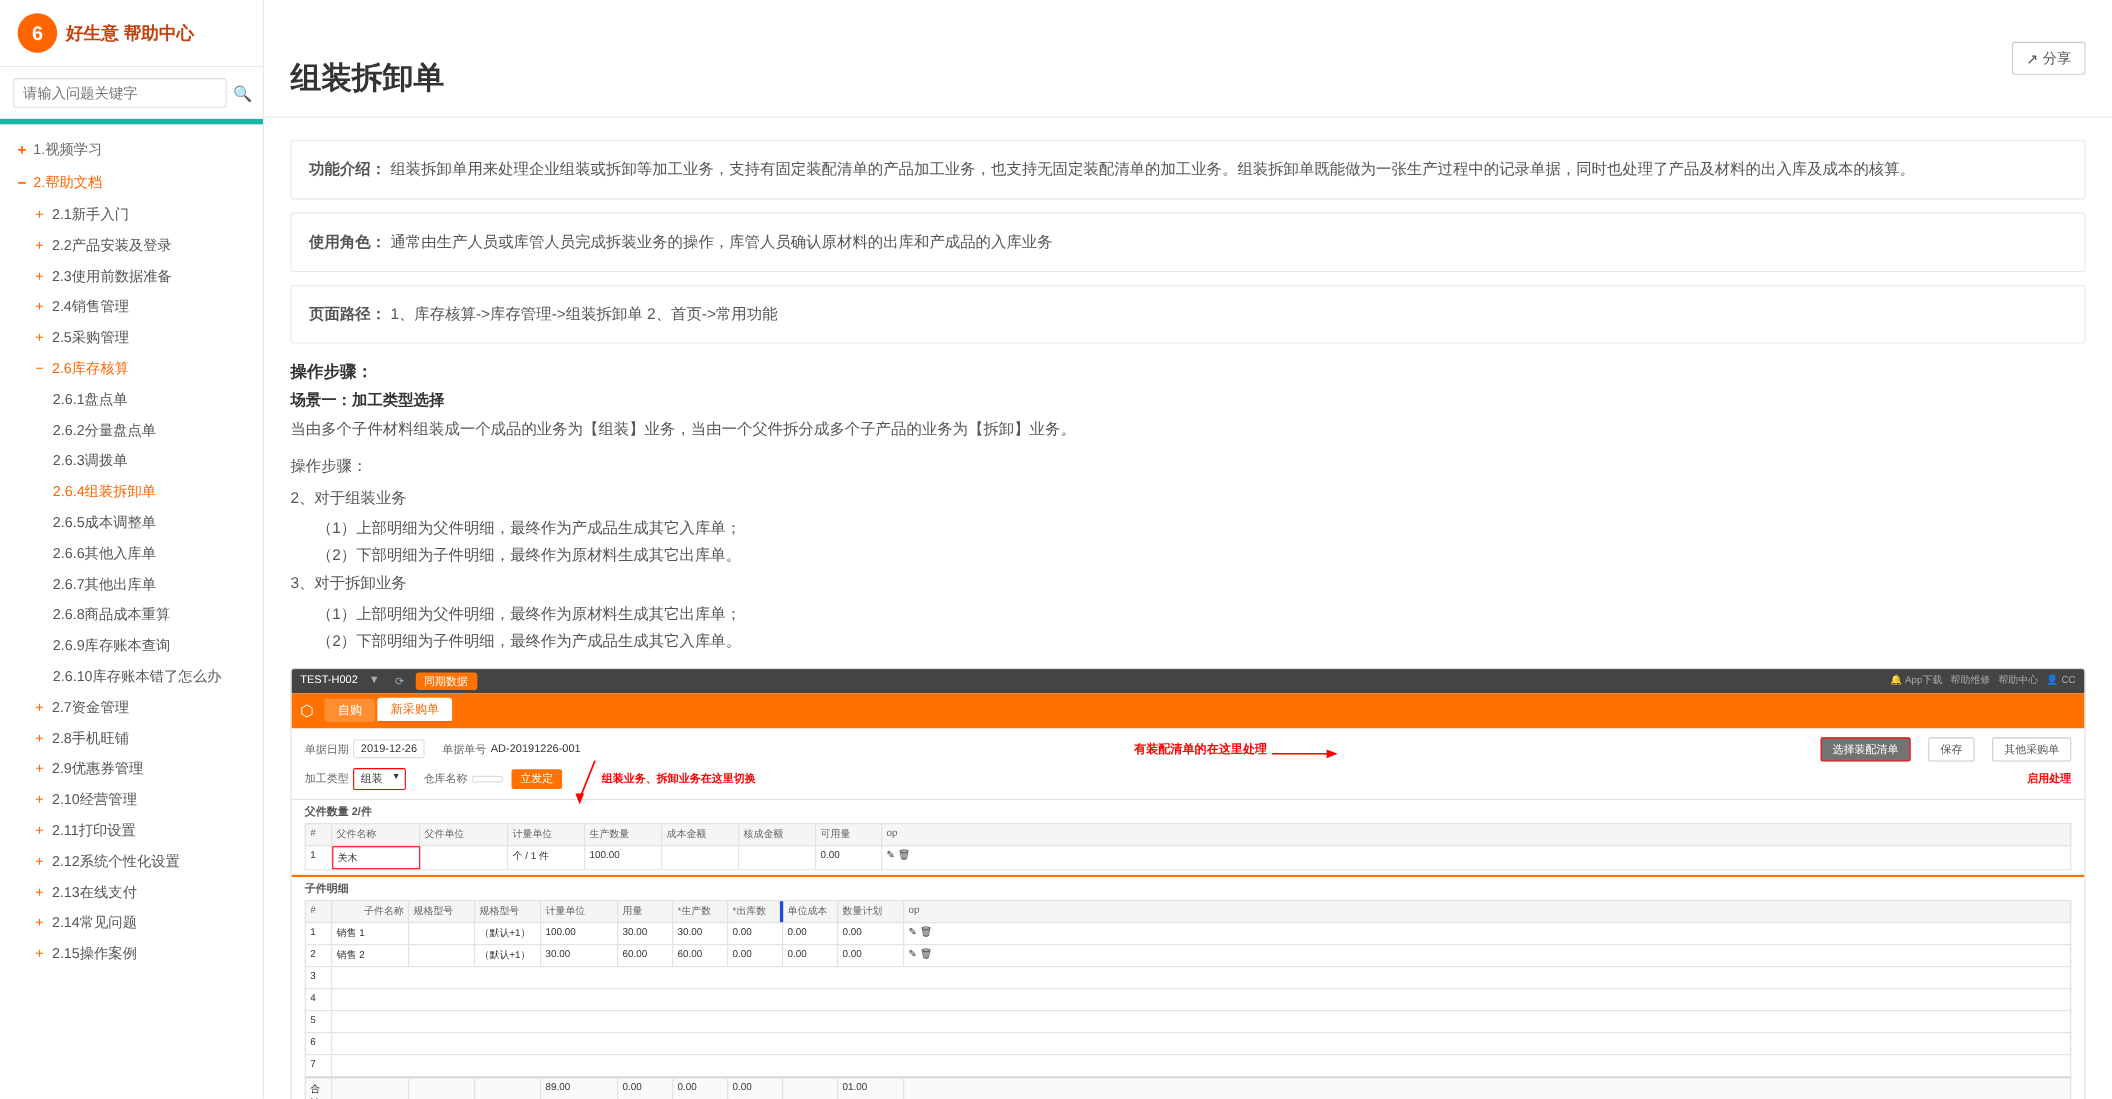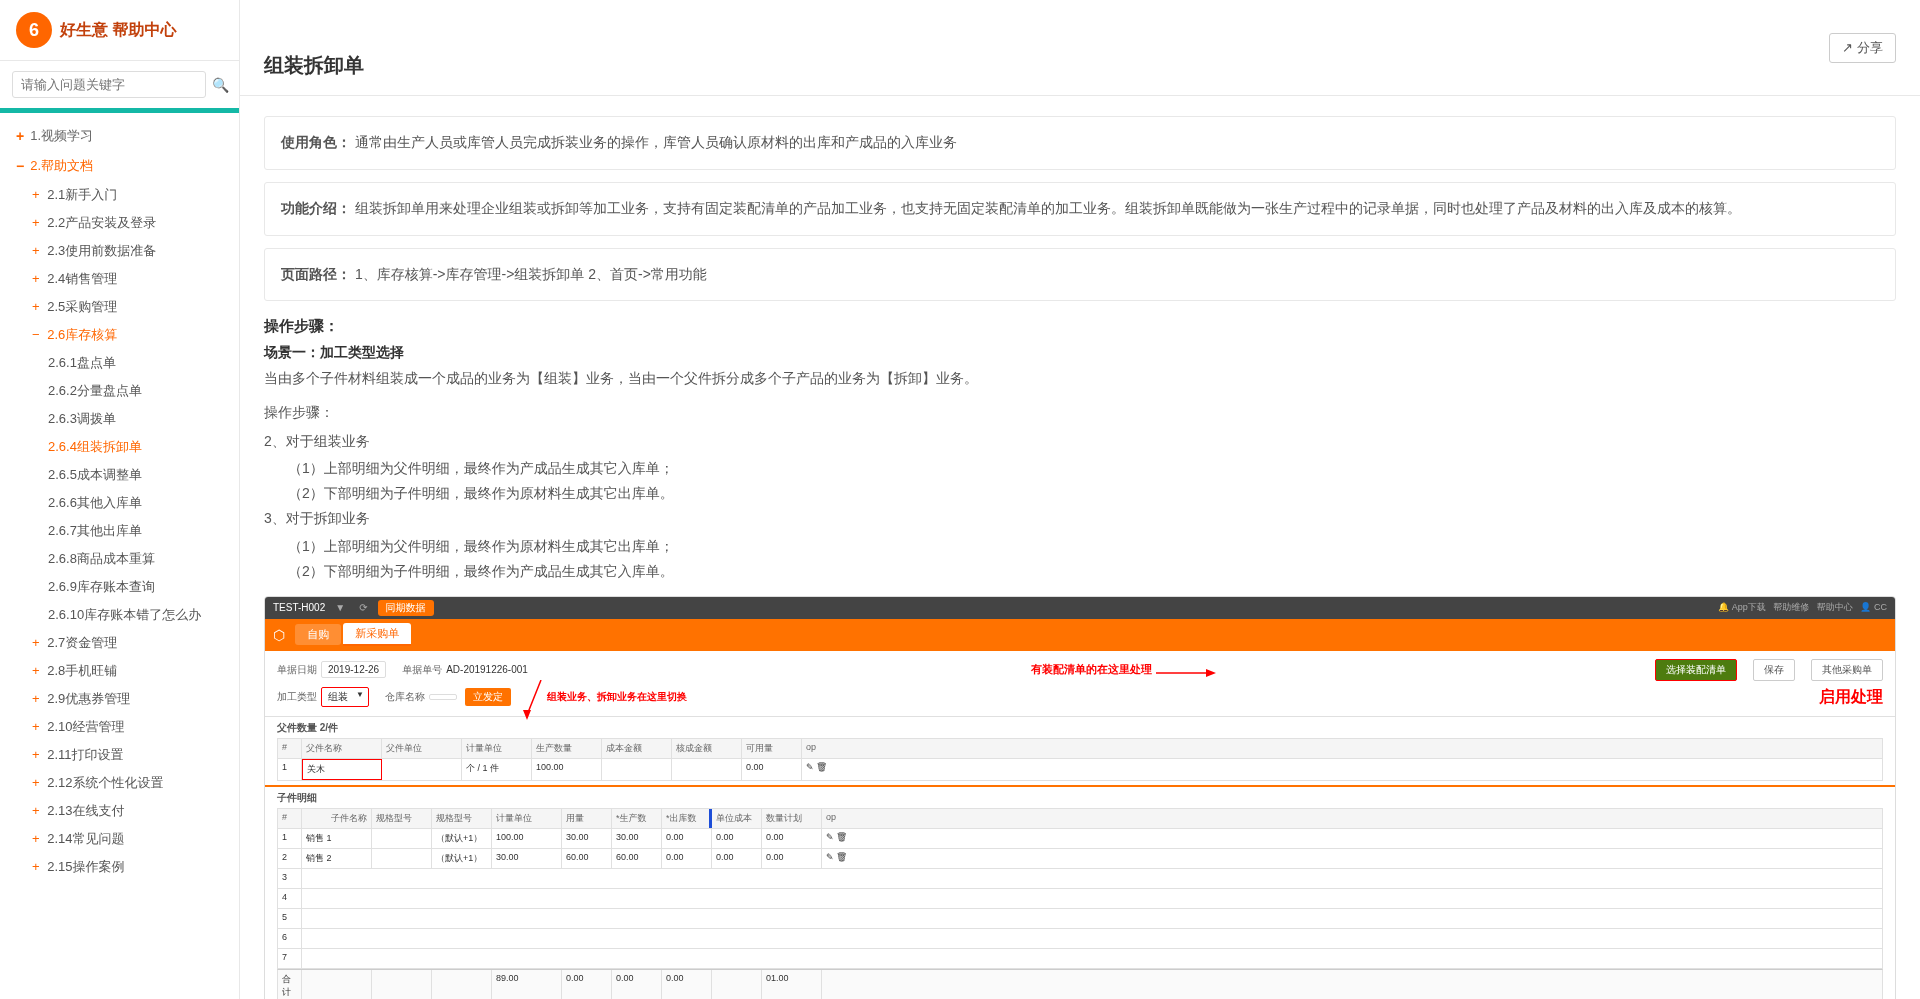--- a/index.html
+++ b/index.html
@@ -105,21 +105,21 @@
     }
     .main-header {
       background: #fff;
       padding: 16px 24px;
       border-bottom: 1px solid #e8e8e8;
       display: flex;
       align-items: center;
       justify-content: space-between;
     }
     .page-title {
-      font-size: 20px;
+      font-size: 28px;
       font-weight: bold;
       color: #333;
       margin-top: 36px;
     }
     .share-btn {
       display: flex;
       align-items: center;
       gap: 4px;
       border: 1px solid #ccc;
       padding: 5px 12px;
@@ -316,27 +316,27 @@
     <h1 class="page-title">组装拆卸单</h1>
     <button class="share-btn">
       <span style="font-size:13px;">↗</span>
       <span>分享</span>
     </button>
   </div>
 
   <div class="content-area">
 
     <div class="info-block">
+      <span class="bold" style="font-weight:bold;">功能介绍：</span>
+      <span>组装拆卸单用来处理企业组装或拆卸等加工业务，支持有固定装配清单的产品加工业务，也支持无固定装配清单的加工业务。组装拆卸单既能做为一张生产过程中的记录单据，同时也处理了产品及材料的出入库及成本的核算。</span>
+    </div>
+
+    <div class="info-block">
       <span class="bold" style="font-weight:bold;">使用角色：</span>
       <span>通常由生产人员或库管人员完成拆装业务的操作，库管人员确认原材料的出库和产成品的入库业务</span>
-    </div>
-
-    <div class="info-block">
-      <span class="bold" style="font-weight:bold;">功能介绍：</span>
-      <span>组装拆卸单用来处理企业组装或拆卸等加工业务，支持有固定装配清单的产品加工业务，也支持无固定装配清单的加工业务。组装拆卸单既能做为一张生产过程中的记录单据，同时也处理了产品及材料的出入库及成本的核算。</span>
     </div>
 
     <div class="info-block">
       <span class="bold" style="font-weight:bold;">页面路径：</span>
       <span>1、库存核算-&gt;库存管理-&gt;组装拆卸单 2、首页-&gt;常用功能</span>
     </div>
 
     <div class="section-title">操作步骤：</div>
 
     <div class="sub-section">场景一：加工类型选择</div>
@@ -383,21 +383,21 @@
             </div>
             <div style="flex:1;text-align:center;">
               <span style="color:red;font-size:11px;font-weight:bold;position:relative;">
                 <span>有装配清单的在这里处理</span>
                 <svg width="60" height="20" style="position:absolute;right:-64px;top:0;">
                   <line x1="0" y1="10" x2="55" y2="10" stroke="red" stroke-width="1.5"></line>
                   <polygon points="50,6 60,10 50,14" fill="red"></polygon>
                 </svg>
               </span>
             </div>
-            <div style="background:#4d7c0f;color:#fff;border-radius:2px;padding:3px 10px;font-size:10px;border:1px solid red;">选择装配清单</div>
+            <div style="background:#737373;color:#fff;border-radius:2px;padding:3px 10px;font-size:10px;border:1px solid red;">选择装配清单</div>
             <div style="background:#fff;color:#555;border:1px solid #ccc;border-radius:2px;padding:3px 10px;font-size:10px;">保存</div>
             <div style="background:#fff;color:#555;border:1px solid #ccc;border-radius:2px;padding:3px 10px;font-size:10px;">其他采购单</div>
           </div>
           <div style="display:flex;align-items:center;gap:16px;margin-top:6px;flex-wrap:wrap;">
             <div style="display:flex;align-items:center;gap:4px;">
               <span style="font-size:10px;color:#666;">加工类型</span>
               <span style="font-size:10px;background:#fff;border:1px solid red;padding:2px 20px 2px 6px;border-radius:2px;position:relative;">
                 <span>组装</span>
                 <span style="position:absolute;right:4px;top:2px;font-size:8px;">▼</span>
               </span>
@@ -407,21 +407,21 @@
               <span style="font-size:10px;background:#fff;border:1px solid #ddd;padding:2px 20px 2px 6px;border-radius:2px;"></span>
               <span style="background:#ff7200;color:#fff;border-radius:2px;padding:2px 8px;font-size:10px;margin-left:4px;">立发定</span>
             </div>
             <div style="color:red;font-size:10px;font-weight:bold;margin-left:20px;position:relative;text-align:center;">
               <svg width="20" height="40" style="position:absolute;left:-24px;top:-10px;">
                 <line x1="18" y1="0" x2="4" y2="35" stroke="red" stroke-width="1.5"></line>
                 <polygon points="0,30 4,40 8,30" fill="red"></polygon>
               </svg>
               <span>组装业务、拆卸业务在这里切换</span>
             </div>
-            <div style="color:red;font-size:16px;font-weight:bold;margin-left:auto;">
+            <div style="color:red;font-size:10px;font-weight:bold;margin-left:auto;">
               <span>启用处理</span>
             </div>
           </div>
         </div>
 
         <div style="background:#fff;padding:4px 12px;">
           <div style="font-size:10px;color:#555;font-weight:bold;margin-bottom:3px;">父件数量 2/件</div>
           <div style="display:grid;grid-template-columns:24px 80px 80px 70px 70px 70px 70px 60px 30px;background:#f5f5f5;border:1px solid #e0e0e0;font-size:9px;color:#666;">
             <div style="padding:3px 4px;border-right:1px solid #e0e0e0;">#</div>
             <div style="padding:3px 4px;border-right:1px solid #e0e0e0;">父件名称</div>

